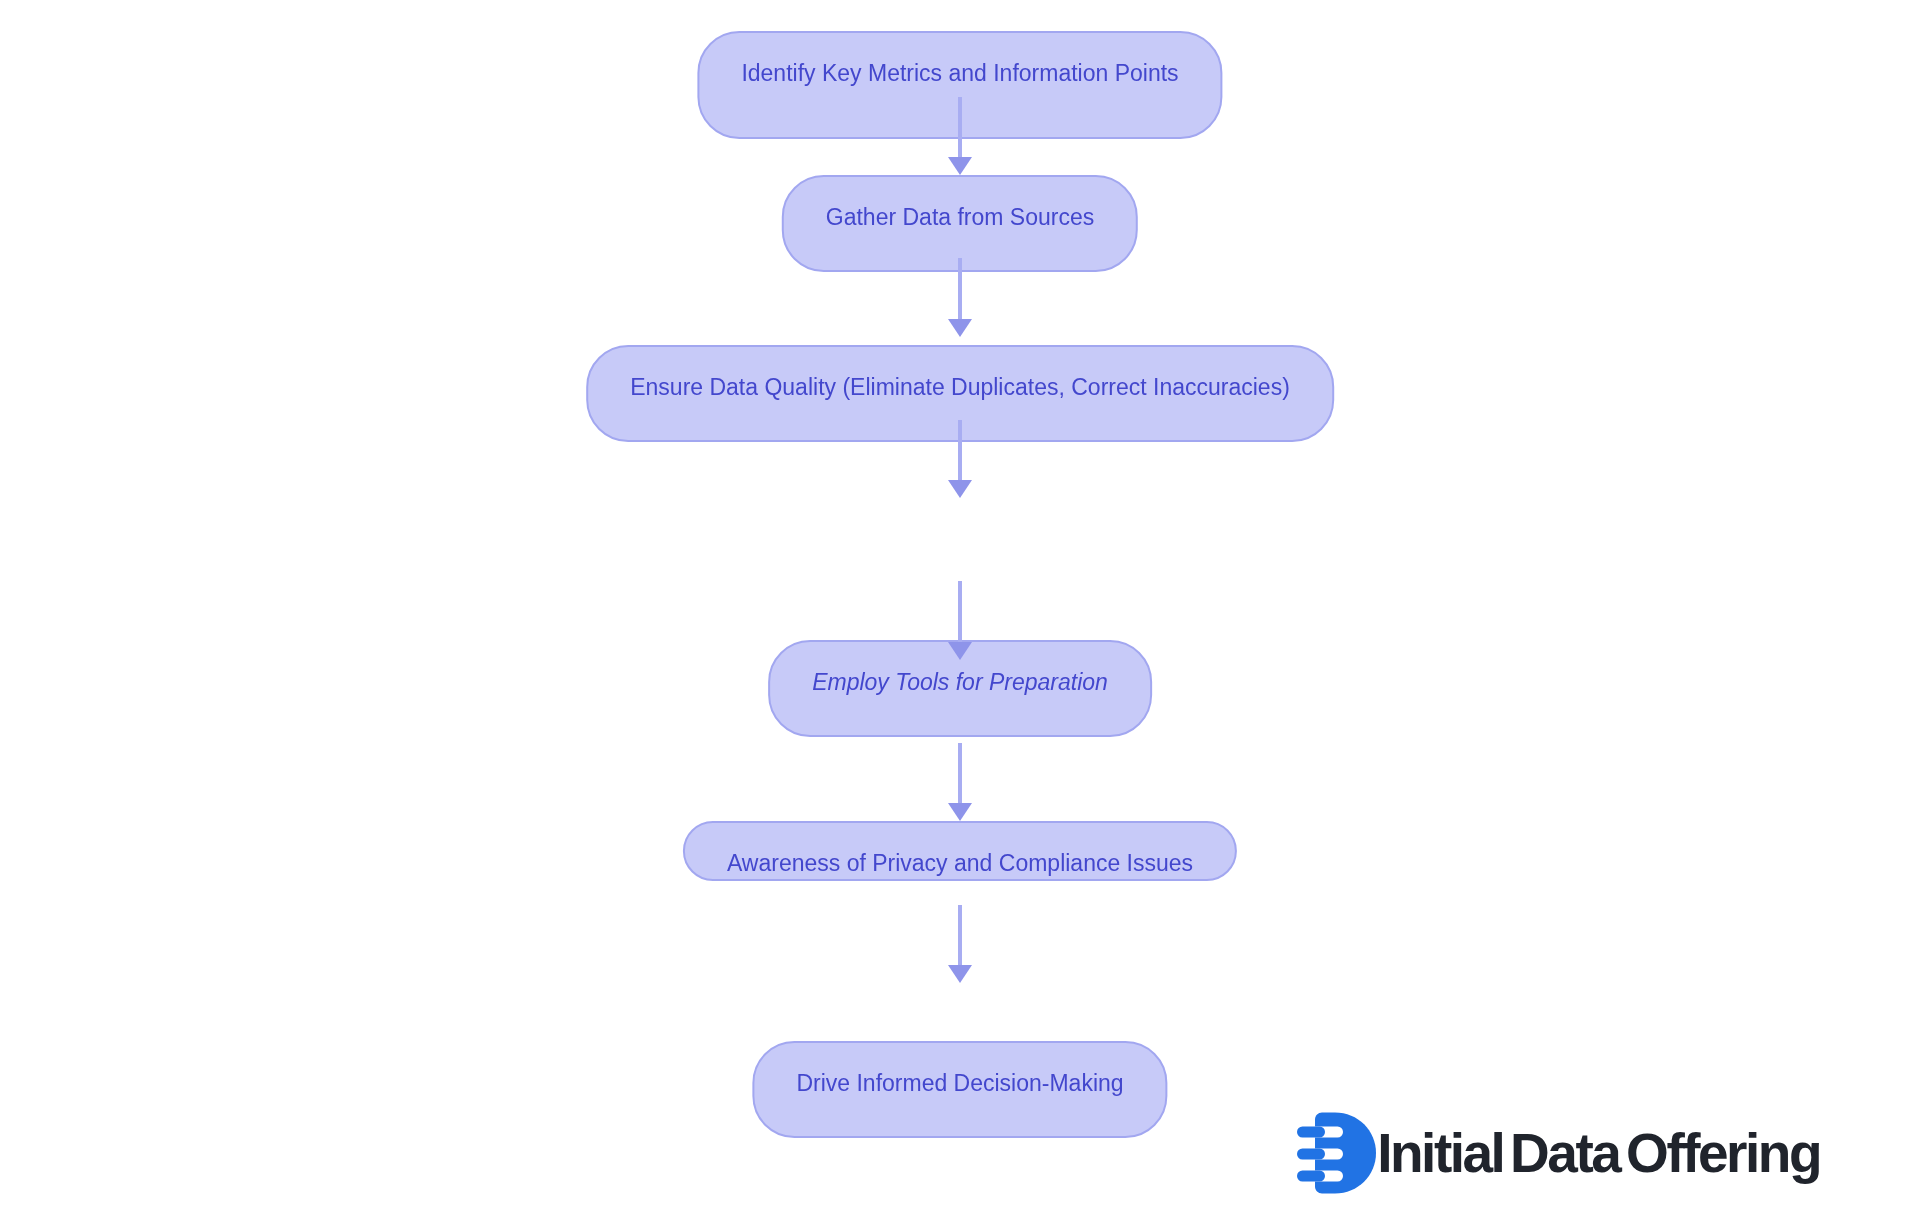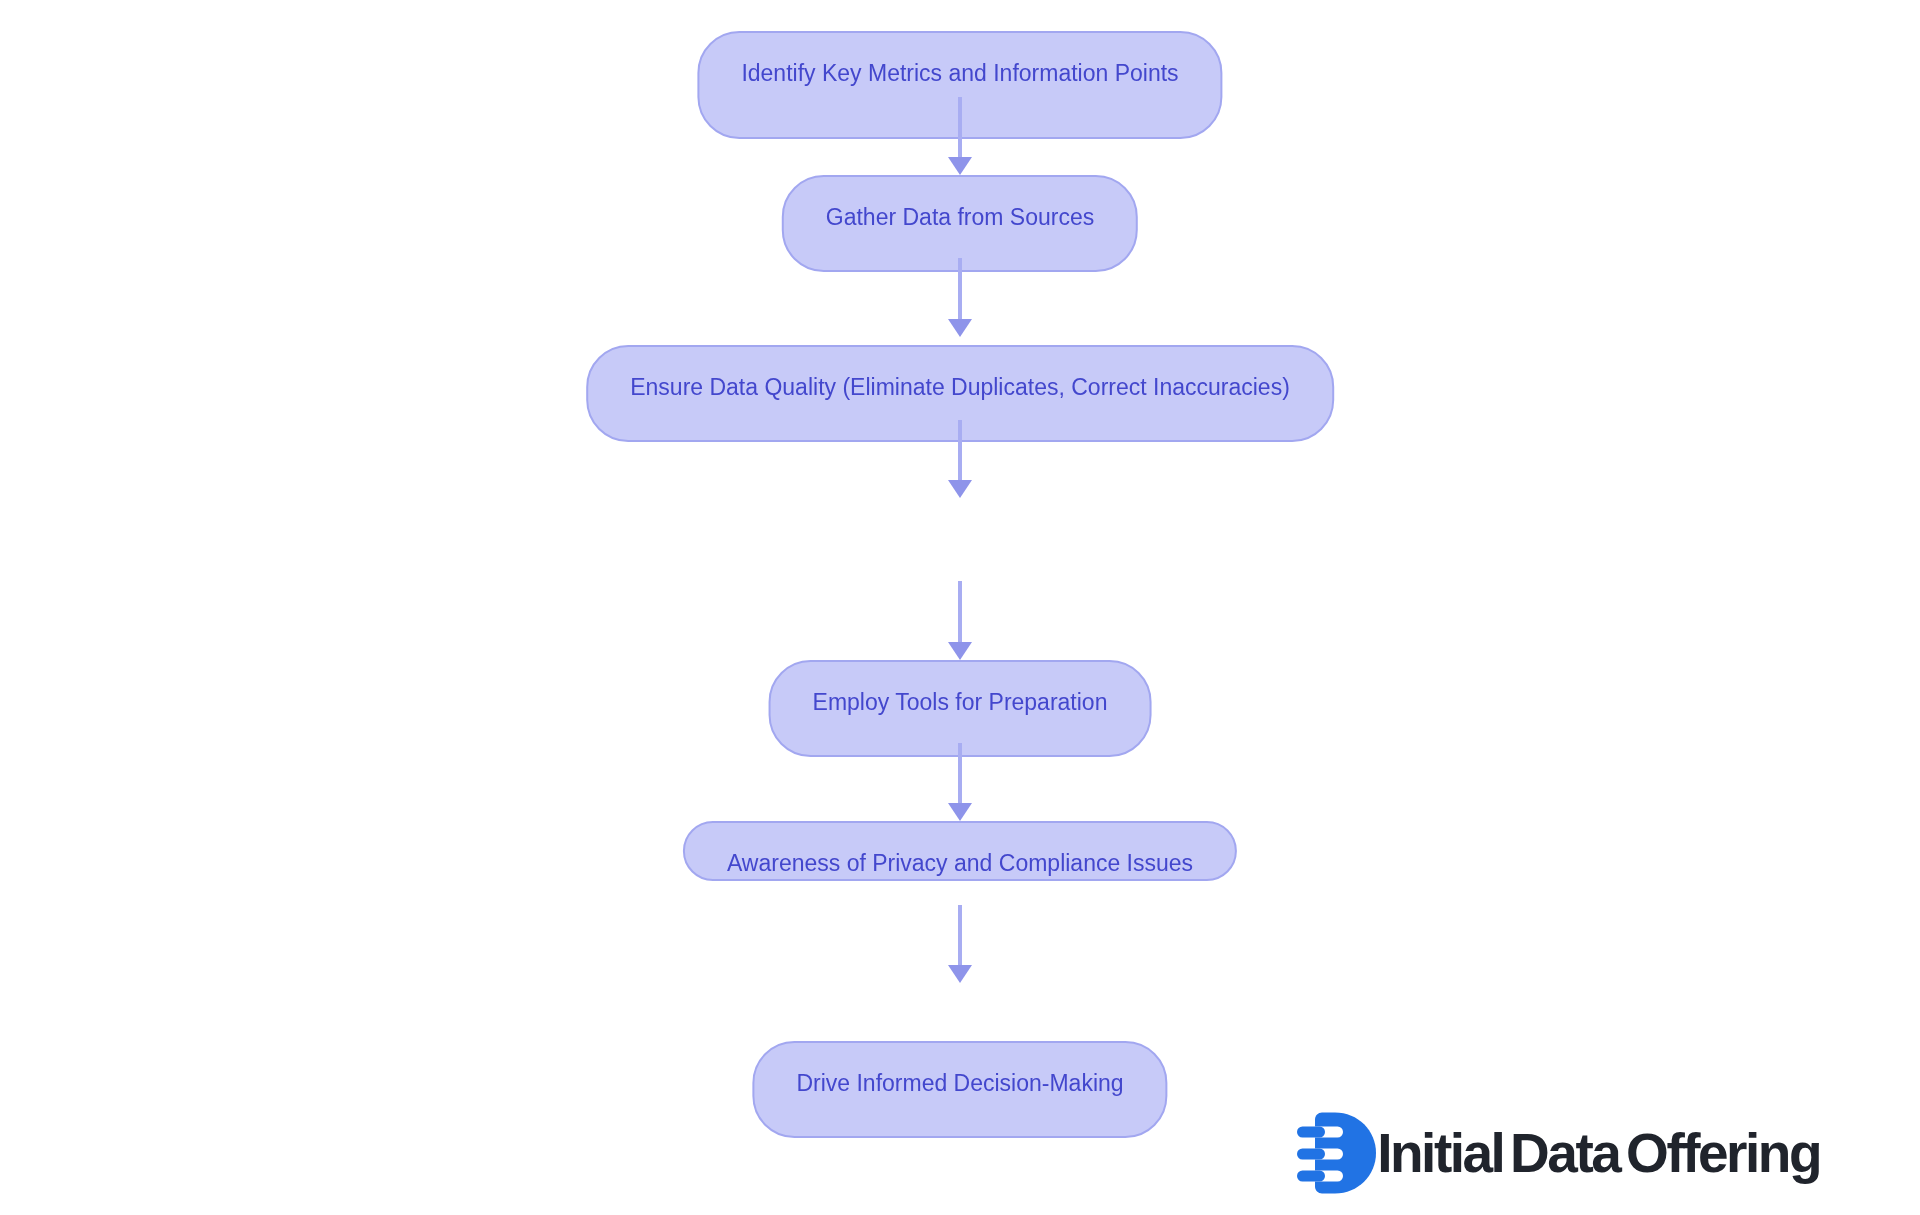--- a/index.html
+++ b/index.html
@@ -30,21 +30,21 @@
     border: 2px solid var(--node-border, #a2a7f0);
     color: var(--node-text, #4347cd);
     font-size: 23px;
     white-space: nowrap;
     text-align: center;
   }
   .n1 { top: 31px;  height: 108px; }
   .n2 { top: 175px; }
   .n3 { top: 317px; margin-top: 28px; }
   .n4 { top: 498px; }
-  .n5 { top: 660px; }
+  .n5 { top: 640px; font-style: italic; }
   .n6 { top: 821px; height: 60px; }
   .n7 { top: 1041px; }
 
   
   .flow-arrow {
     position: absolute;
     left: 948px;
     width: 24px;
     display: flex;
     flex-direction: column;

